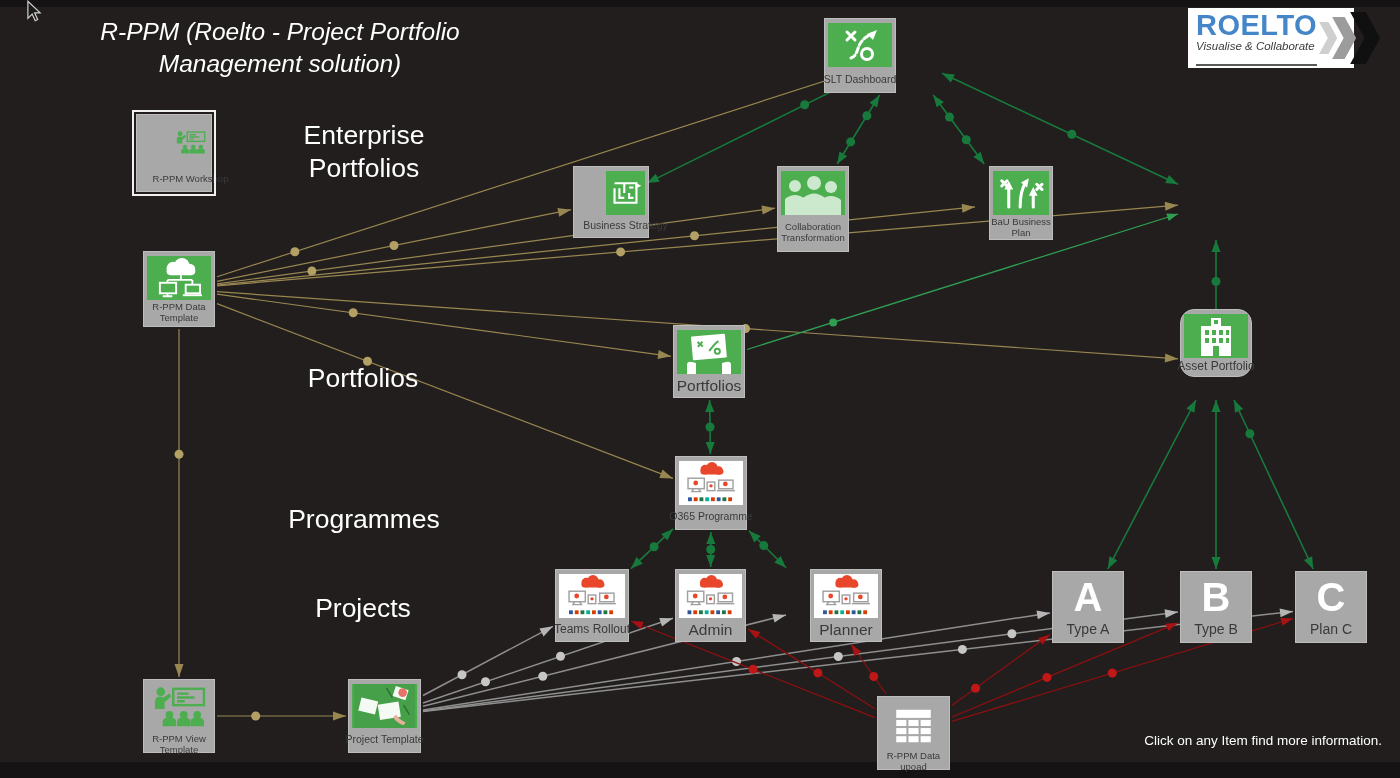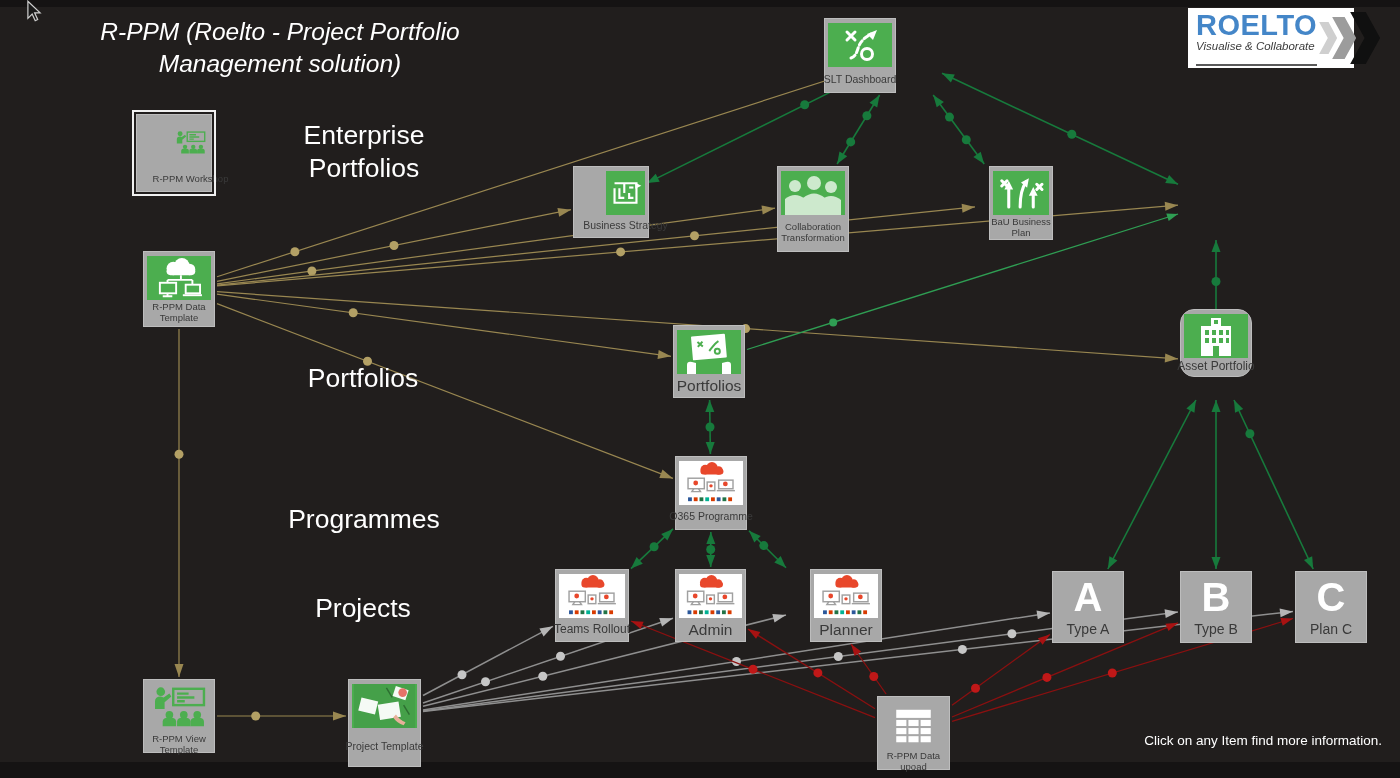--- a/index.html
+++ b/index.html
@@ -487,21 +487,21 @@
             </g>
    <g stroke="#4cae4f" stroke-width="2.5" fill="none">
    <rect x="26" y="5" width="32" height="17"></rect>
               <path d="M30 10 h12 M30 14 h18 M30 18 h8"></path>
             </g>
           </svg>
         </div>
         <div class="lbl lbl-s">R-PPM View
 Template</div>
       </div>
-      <div class="node" style="left: 348px; top: 679px; width: 73px; height: 88px;">
+      <div class="node" style="left: 348px; top: 679px; width: 73px; height: 74px;">
         <div class="icon green">
           <svg viewBox="0 0 64 46">
             <rect width="64" height="46" fill="#45a049"></rect>
    <g fill="#fff" opacity="0.95">
    <rect x="6" y="16" width="18" height="14" transform="rotate(14 15 23)"></rect>
    <rect x="26" y="20" width="22" height="16" transform="rotate(-9 37 28)"></rect>
    <rect x="42" y="4" width="14" height="11" transform="rotate(18 49 9)"></rect>
             </g>
    <circle cx="51" cy="9" r="4.5" fill="#e57368"></circle>
    <g stroke="#2d6e31" stroke-width="1.5">

